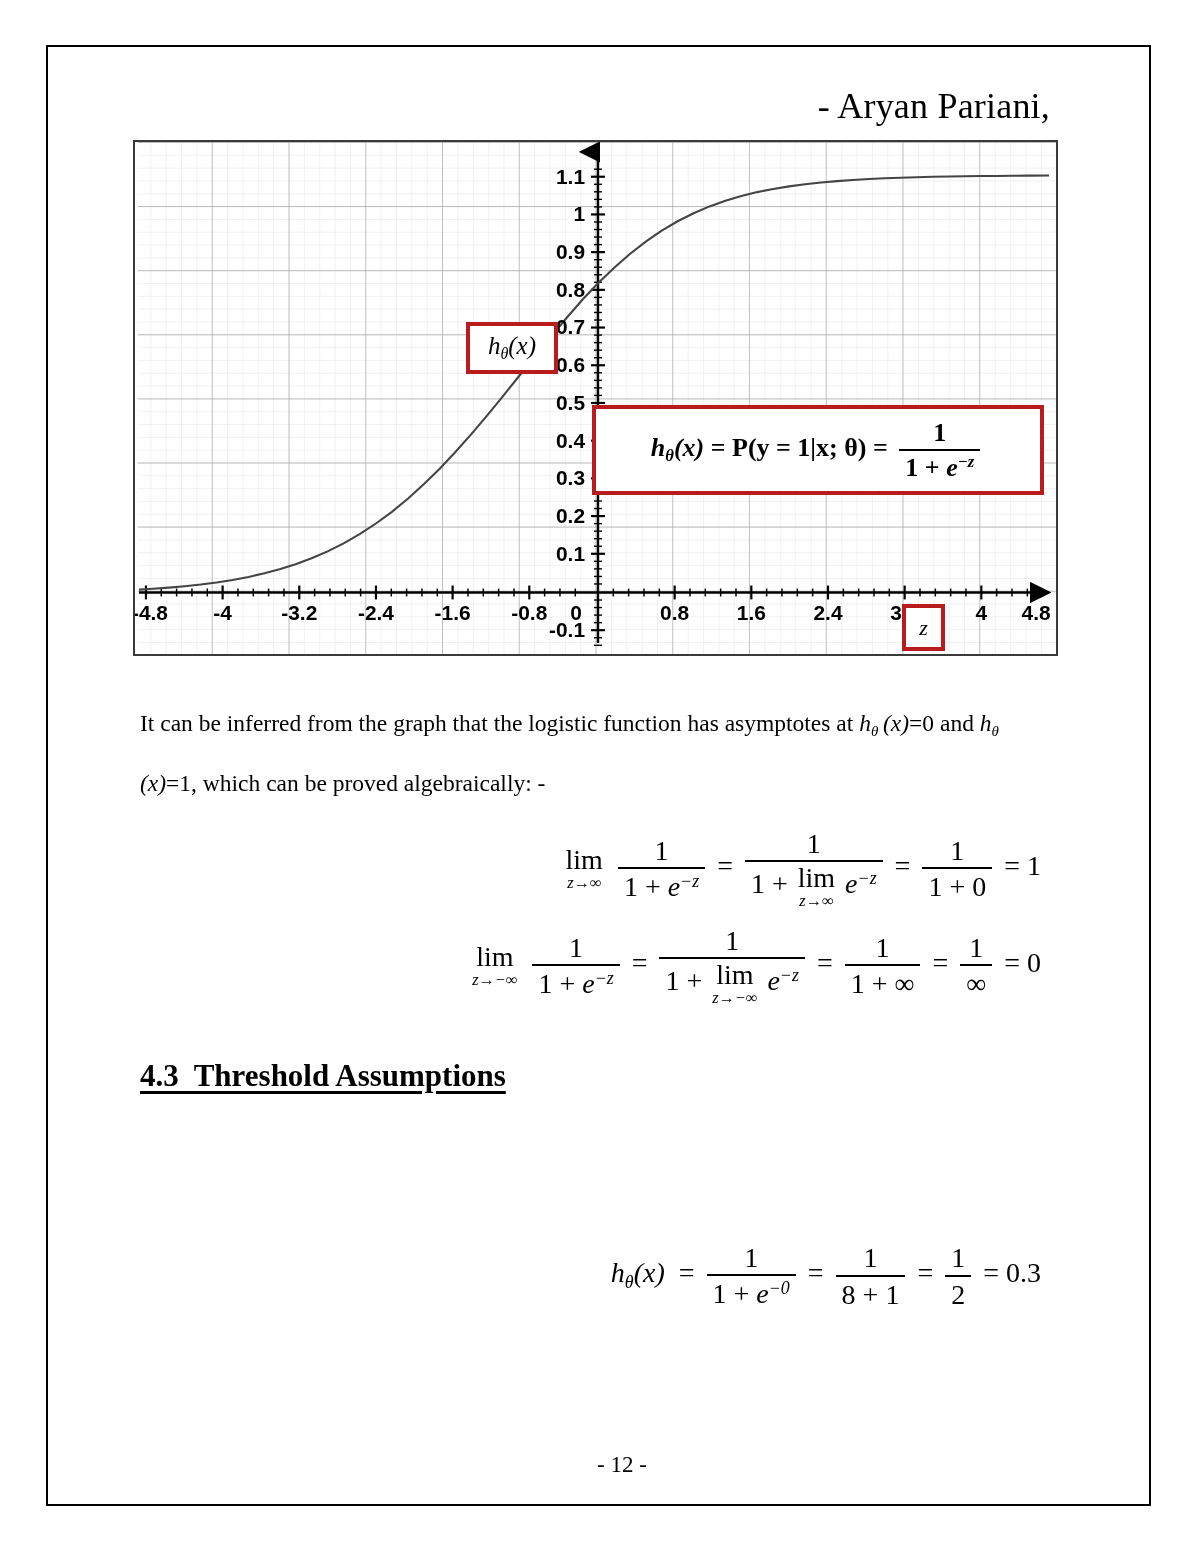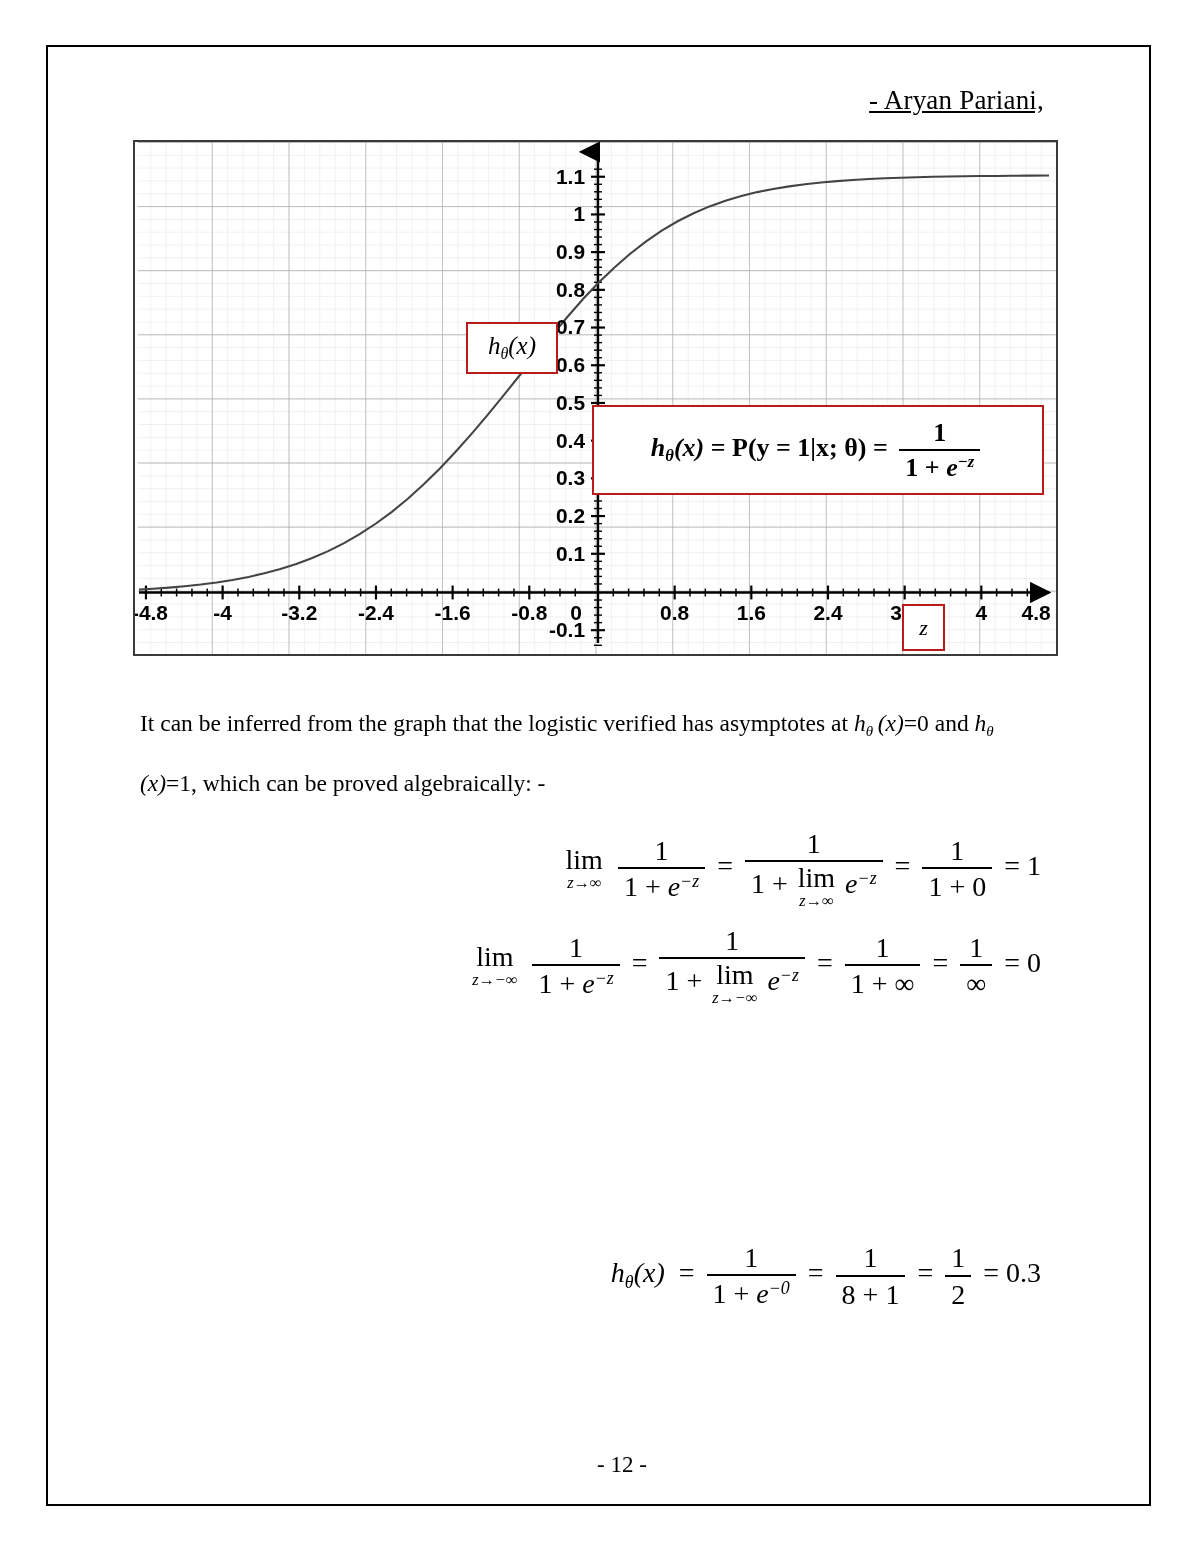--- a/index.html
+++ b/index.html
@@ -31,26 +31,25 @@
     position: absolute;
     left: 0;
     top: 0;
     width: 1200px;
     height: 1553px;
   }
 
   
   .author-line {
     position: absolute;
-    right: 156px;
+    right: 150px;
     top: 85px;
-    font-size: 27px;
+    font-size: 36px;
     letter-spacing: 0.2px;
     white-space: nowrap;
-    text-decoration: underline;
   }
 
   
   .chart-wrap {
     position: absolute;
     left: 133px;
     top: 140px;
     width: 925px;
     height: 516px;
     border: 2px solid #3a3a3a;
@@ -60,21 +59,21 @@
   .chart-svg {
     display: block;
     width: 100%;
     height: 100%;
   }
 
   
   .box-label {
     position: absolute;
     background: #ffffff;
-    border: 2px solid #b91c1c;
+    border: 4px solid #b91c1c;
     box-sizing: border-box;
     display: flex;
     align-items: center;
     justify-content: center;
   }
   .ylabel-box {
     left: 466px;
     top: 322px;
     width: 92px;
     height: 52px;
@@ -398,21 +397,21 @@
     <span>
       <span class="mathit">h<span class="sub">θ</span>(x)</span> = P(y = 1|x;&nbsp;θ) =
       <span class="frac">
         <span class="num">1</span>
         <span class="den">1 + <span class="mathit">e</span><span class="sup">−z</span></span>
       </span>
     </span>
   </div>
 
   <div class="para para-1">
-    <span>It can be inferred from the graph that the logistic verified has asymptotes at </span><span class="mathit">h<span class="sub">θ</span> (x)</span><span>=0 and </span><span class="mathit">h<span class="sub">θ</span> (x)</span><span>=1, which can be proved algebraically: -</span>
+    <span>It can be inferred from the graph that the logistic function has asymptotes at </span><span class="mathit">h<span class="sub">θ</span> (x)</span><span>=0 and </span><span class="mathit">h<span class="sub">θ</span> (x)</span><span>=1, which can be proved algebraically: -</span>
   </div>
 
   <div class="eq eq-1">
     <span class="limop">
       <span class="lim-main">lim</span>
       <span class="lim-sub">z→∞</span>
     </span>
     <span class="frac">
       <span class="num">1</span>
       <span class="den">1 + <span class="mathit">e</span><span class="sup">−z</span></span>
@@ -462,20 +461,21 @@
       <span class="den">1 + ∞</span>
     </span>
     <span>=</span>
     <span class="frac">
       <span class="num">1</span>
       <span class="den">∞</span>
     </span>
     <span>= 0</span>
   </div>
 
+  <div class="heading">4.3  Threshold Assumptions</div>
 
 
   <div class="eq eq-3">
     <span class="mathit">h<span class="sub">θ</span>(x)</span>
     <span>&nbsp;=</span>
     <span class="frac">
       <span class="num">1</span>
       <span class="den">1 + <span class="mathit">e</span><span class="sup">−0</span></span>
     </span>
     <span>=</span>

